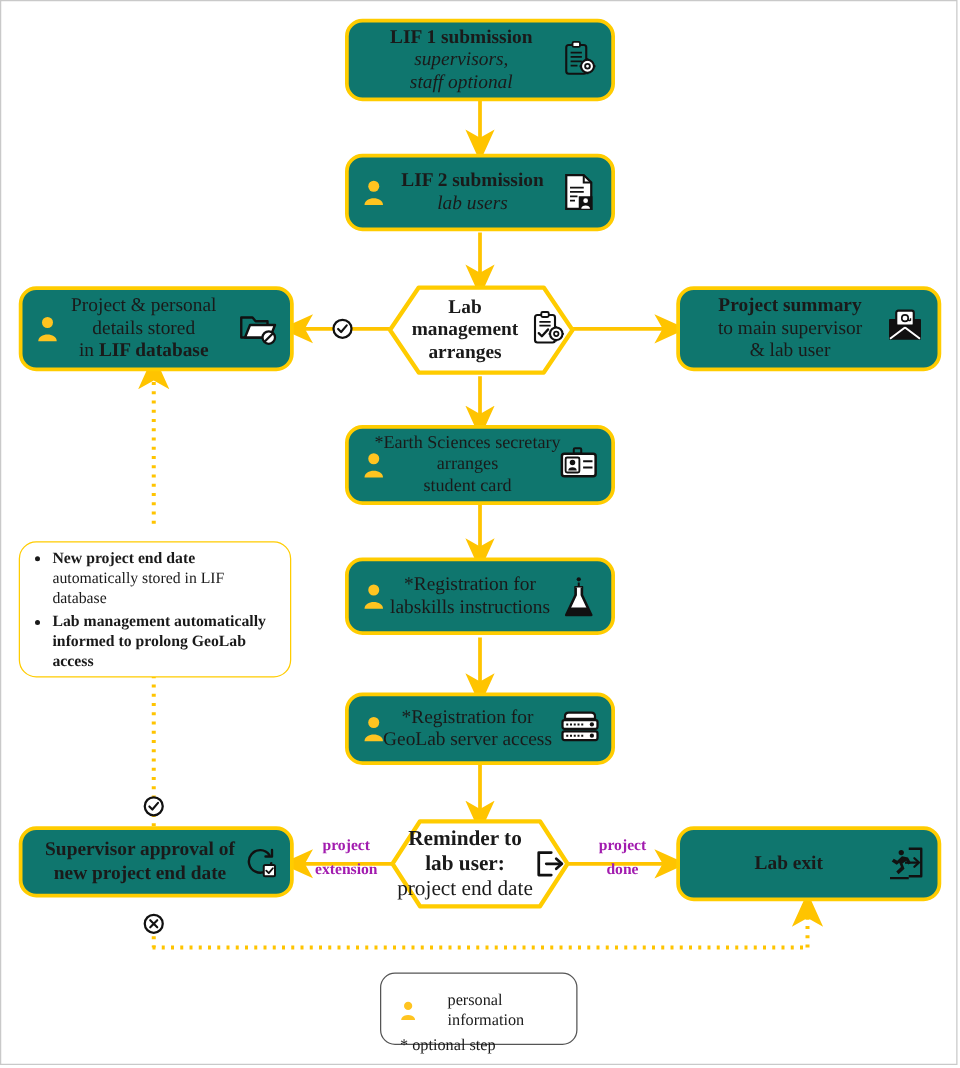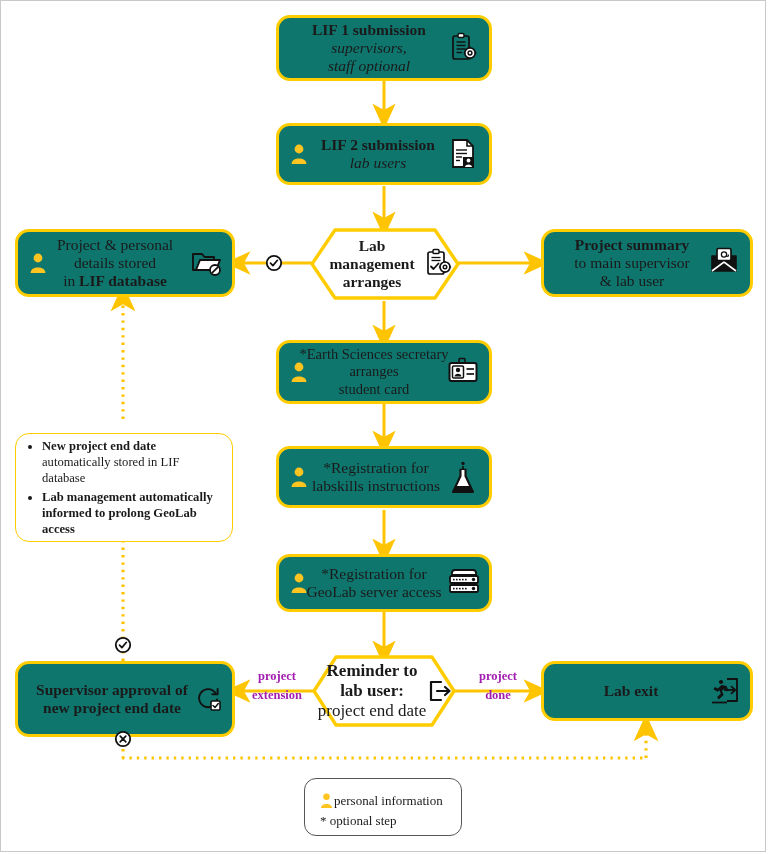--- a/index.html
+++ b/index.html
@@ -90,21 +90,21 @@
   .legendbox{
     position:absolute;
     box-sizing:border-box;
     background:#fff;
     border:1.2px solid #555;
     border-radius:12px;
     z-index:3;
     padding:9px 14px;
     font-size:13px;color:#1a1a1a;
   }
-  .legendrow{display:flex;align-items:center;gap:0;margin:4px 0;}
+  .legendrow{display:flex;align-items:center;gap:24px;margin:4px 0;}
 
   
   .marker{position:absolute;z-index:5;width:18px;height:18px;}
 </style>
 </head>
 <body>
 
 <div id="page">
 
   <svg class="svg-layer" viewBox="0 0 766 852">
@@ -373,21 +373,21 @@
       <li>
         <b>New project end date</b>
         <span>automatically stored in LIF database</span>
       </li>
       <li>
         <b>Lab management automatically informed to prolong GeoLab access</b>
       </li>
     </ul>
   </div>
 
-  <div class="node" style="left:14px;top:660px;width:220px;height:76px;">
+  <div class="node" style="left:14px;top:660px;width:220px;height:57px;">
     <div class="txt" style="padding-right:30px;">
       <b>Supervisor approval of</b><br>
       <b>new project end date</b>
     </div>
     <span class="pict" style="width:26px;height:26px;">
       <svg width="26" height="26" viewBox="0 0 26 26">
         <path d="M19.5 7 A9 9 0 1 0 21 13.5" fill="none" stroke="#111" stroke-width="1.9" stroke-linecap="round"></path>
         <path d="M21.6 3 L21.6 8.2 L16.4 8.2" fill="none" stroke="#111" stroke-width="1.9" stroke-linecap="round" stroke-linejoin="round"></path>
         <rect x="15" y="15" width="9" height="9" rx="1.2" fill="#fff" stroke="#111" stroke-width="1.6"></rect>
         <path d="M17 19.5 L19 21.5 L22.3 17.6" fill="none" stroke="#111" stroke-width="1.5" stroke-linecap="round" stroke-linejoin="round"></path>

